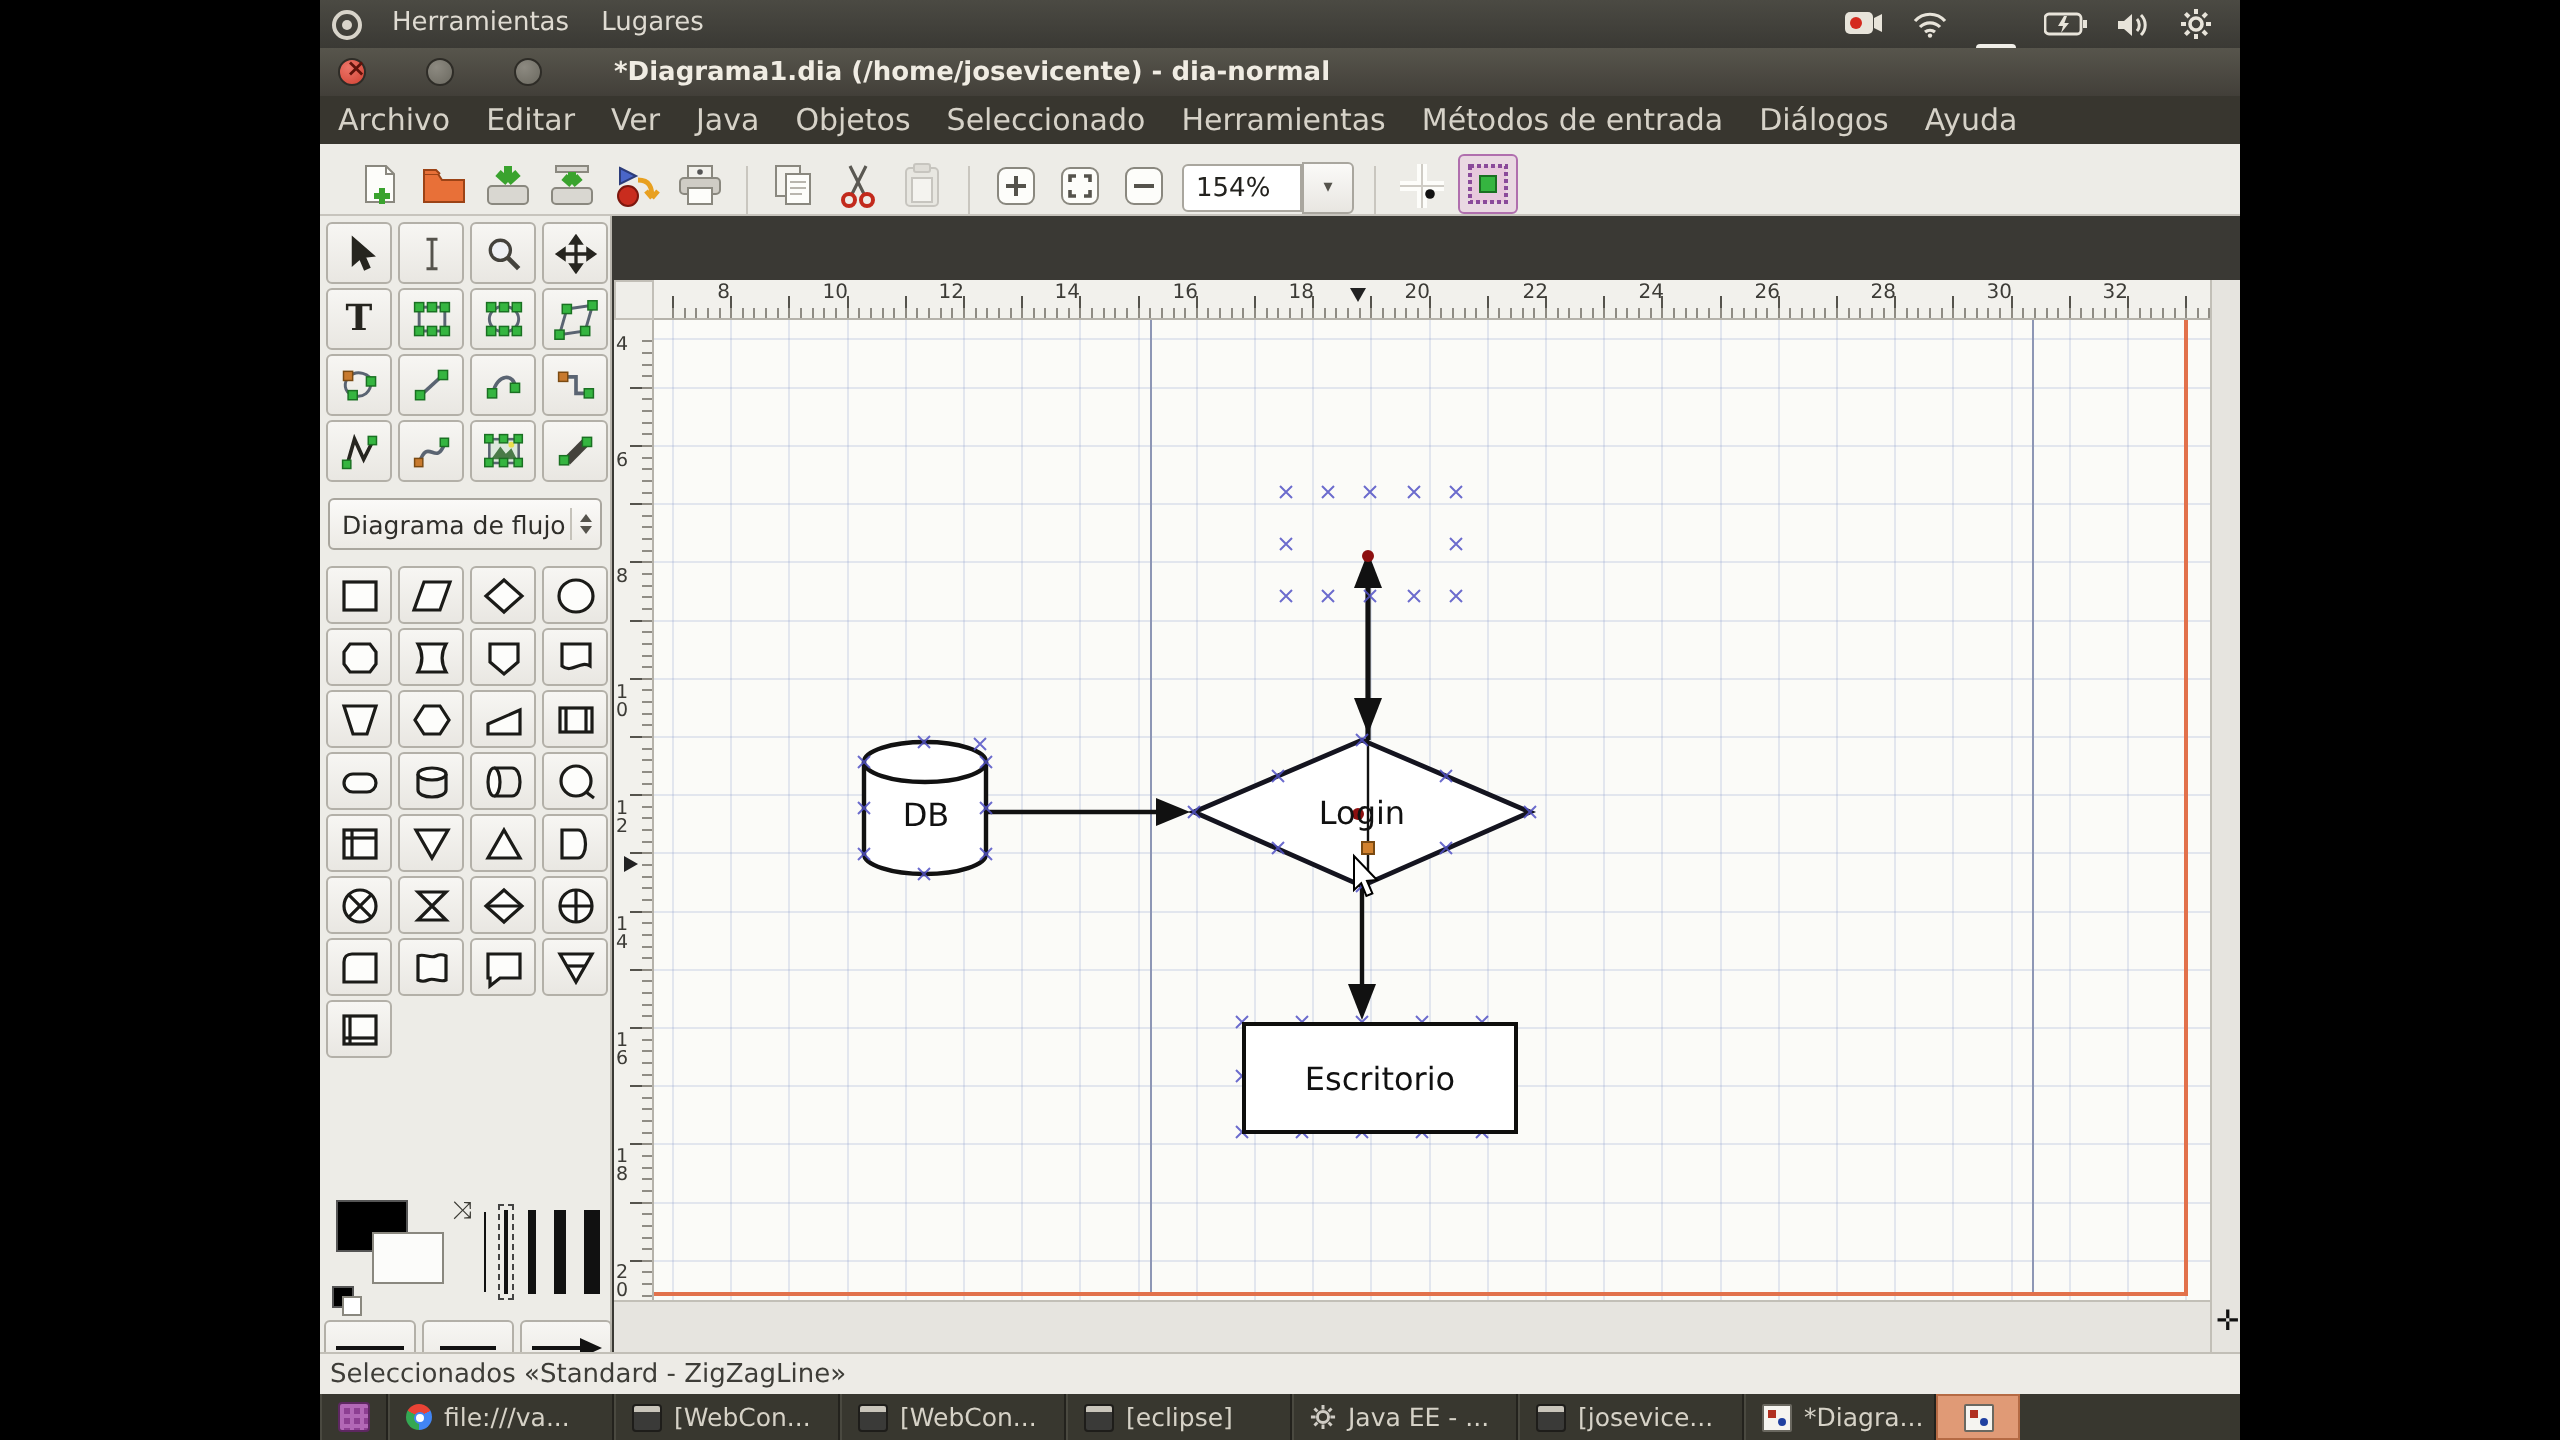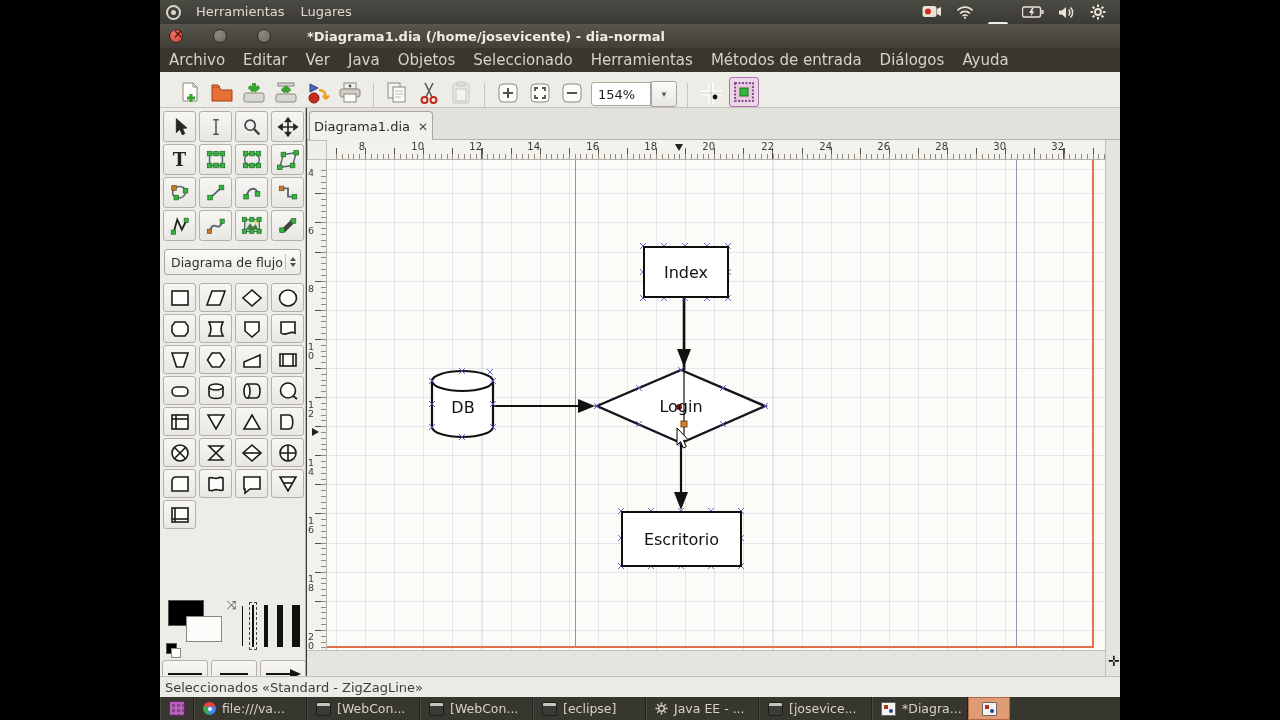--- a/index.html
+++ b/index.html
@@ -642,26 +642,20 @@
       </span>
       <span class="stylebtn">
         <svg width="38" height="12" viewBox="0 0 38 12">
             <path d="M2 6 H28" stroke="#111" stroke-width="2"></path>
             <path d="M26 1 L37 6 L26 11 Z" fill="#111"></path>
           </svg>
       </span>
     </div>
   </div>
 
-  <div class="tabbar">
-    <div class="tab">
-      <span>Diagrama1.dia</span>
-      <span class="tabclose">✕</span>
-    </div>
-  </div>
 
   <div class="corner"></div>
   <div class="hruler">
     <span style="left:22px">8</span>
     <span style="left:81px">10</span>
     <span style="left:139px">12</span>
     <span style="left:197px">14</span>
     <span style="left:256px">16</span>
     <span style="left:314px">18</span>
     <span style="left:372px">20</span>
@@ -762,24 +756,21 @@
           <path d="M309 261 L315 267 M309 267 L315 261"></path>
           <path d="M393 261 L399 267 M393 267 L399 261"></path>
         </g>
 
       <circle cx="357" cy="118" r="3" fill="#8d1010"></circle>
       <circle cx="352" cy="247" r="3" fill="#8d1010"></circle>
 
       <path d="M350 268 l0 17 l3.6 -3.4 l2.6 6.4 l3 -1.3 l-2.7 -6.3 l5 -0.4 Z" fill="#fff" stroke="#000" stroke-width="1"></path>
     </svg>
 
-    <div class="node" style="left:316px;top:86px;width:86px;height:52px">
-      <span>Index</span>
-    </div>
-    <div class="node" style="left:294px;top:351px;width:121px;height:56px">
+    <div class="node" style="left:294px;top:351px;width:138px;height:56px">
       <span>Escritorio</span>
     </div>
     <div class="nodelabel" style="left:118px;top:238px;width:36px">DB</div>
     <div class="nodelabel" style="left:319px;top:237px;width:70px">Login</div>
   </div>
 
   <div class="vsb"></div>
   <div class="hsb"></div>
   <span class="navcross">✛</span>
 

